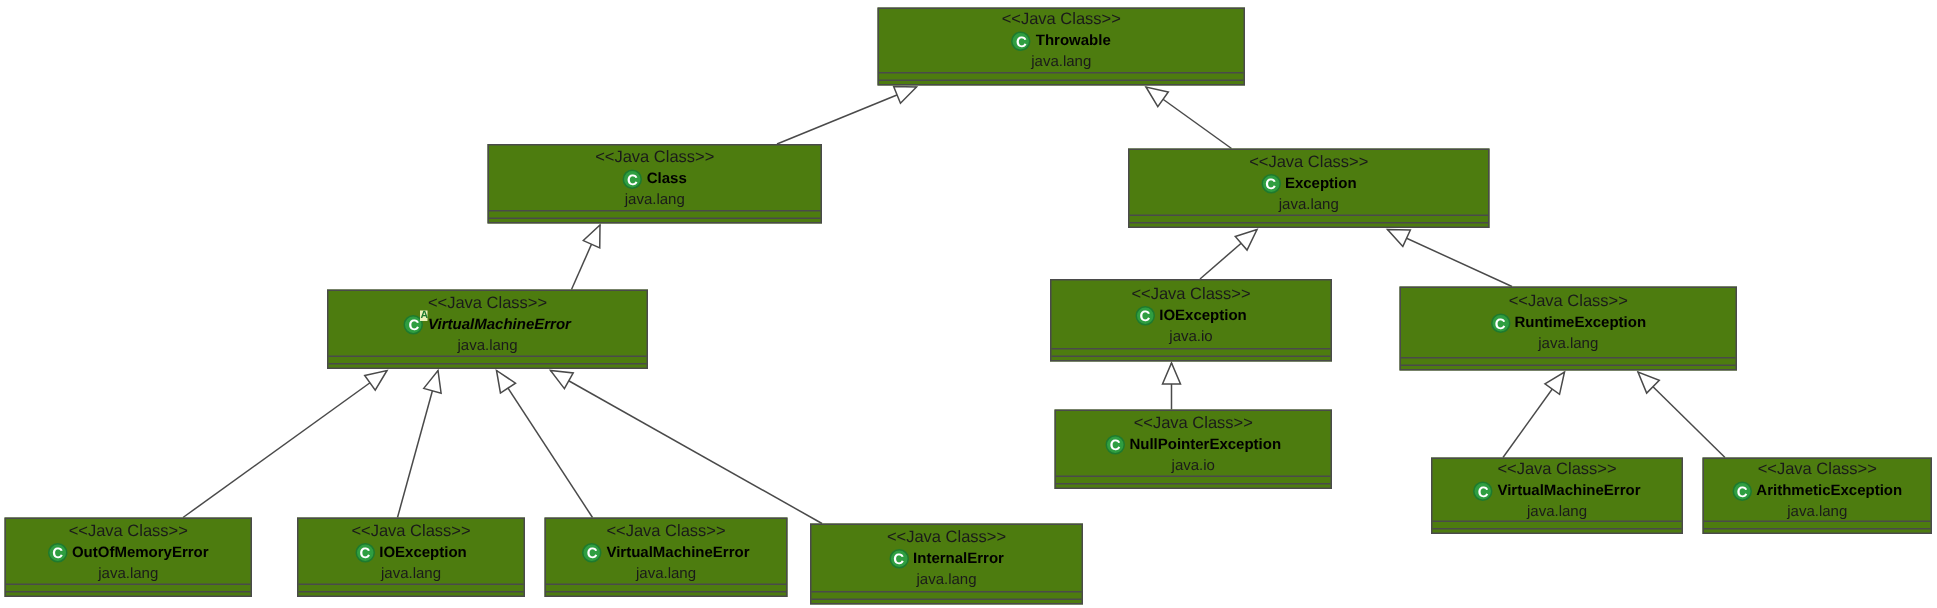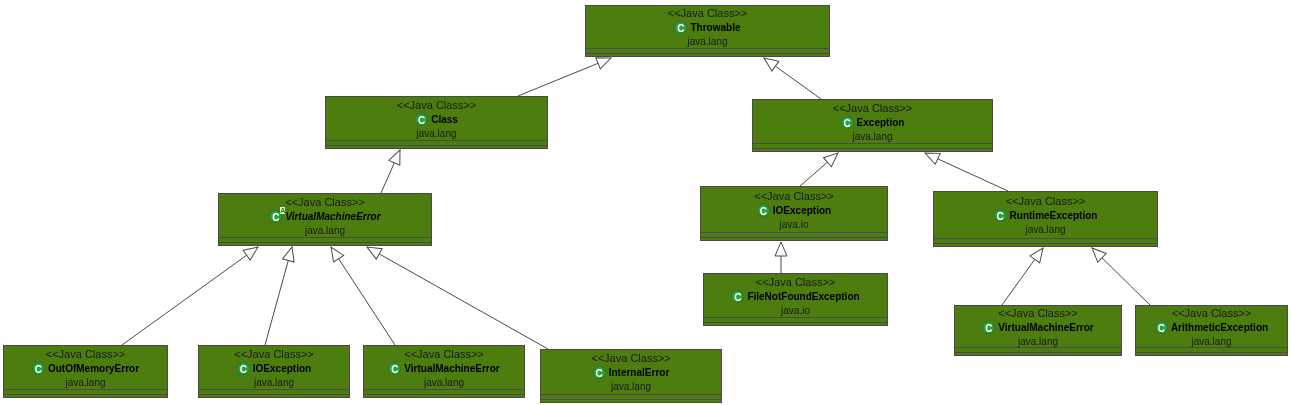--- a/index.html
+++ b/index.html
@@ -199,21 +199,21 @@
           <div class="package-name">java.lang</div>
         </div>
         <div class="comp-attrs"></div>
         <div class="comp-ops"></div>
       </div>
       <div class="uml-class" style="left: 703px; top: 273px; width: 185px; height: 53px;">
         <div class="uml-main">
           <div class="stereotype">&lt;&lt;Java Class&gt;&gt;</div>
           <div class="name-row">
             <span class="class-icon">C</span>
-            <span class="class-name">FileNotFoundException</span>
+            <span class="class-name">NullPointerException</span>
           </div>
           <div class="package-name">java.io</div>
         </div>
         <div class="comp-attrs"></div>
         <div class="comp-ops"></div>
       </div>
       <div class="uml-class" style="left: 954px; top: 305px; width: 168px; height: 51px;">
         <div class="uml-main">
           <div class="stereotype">&lt;&lt;Java Class&gt;&gt;</div>
           <div class="name-row">

